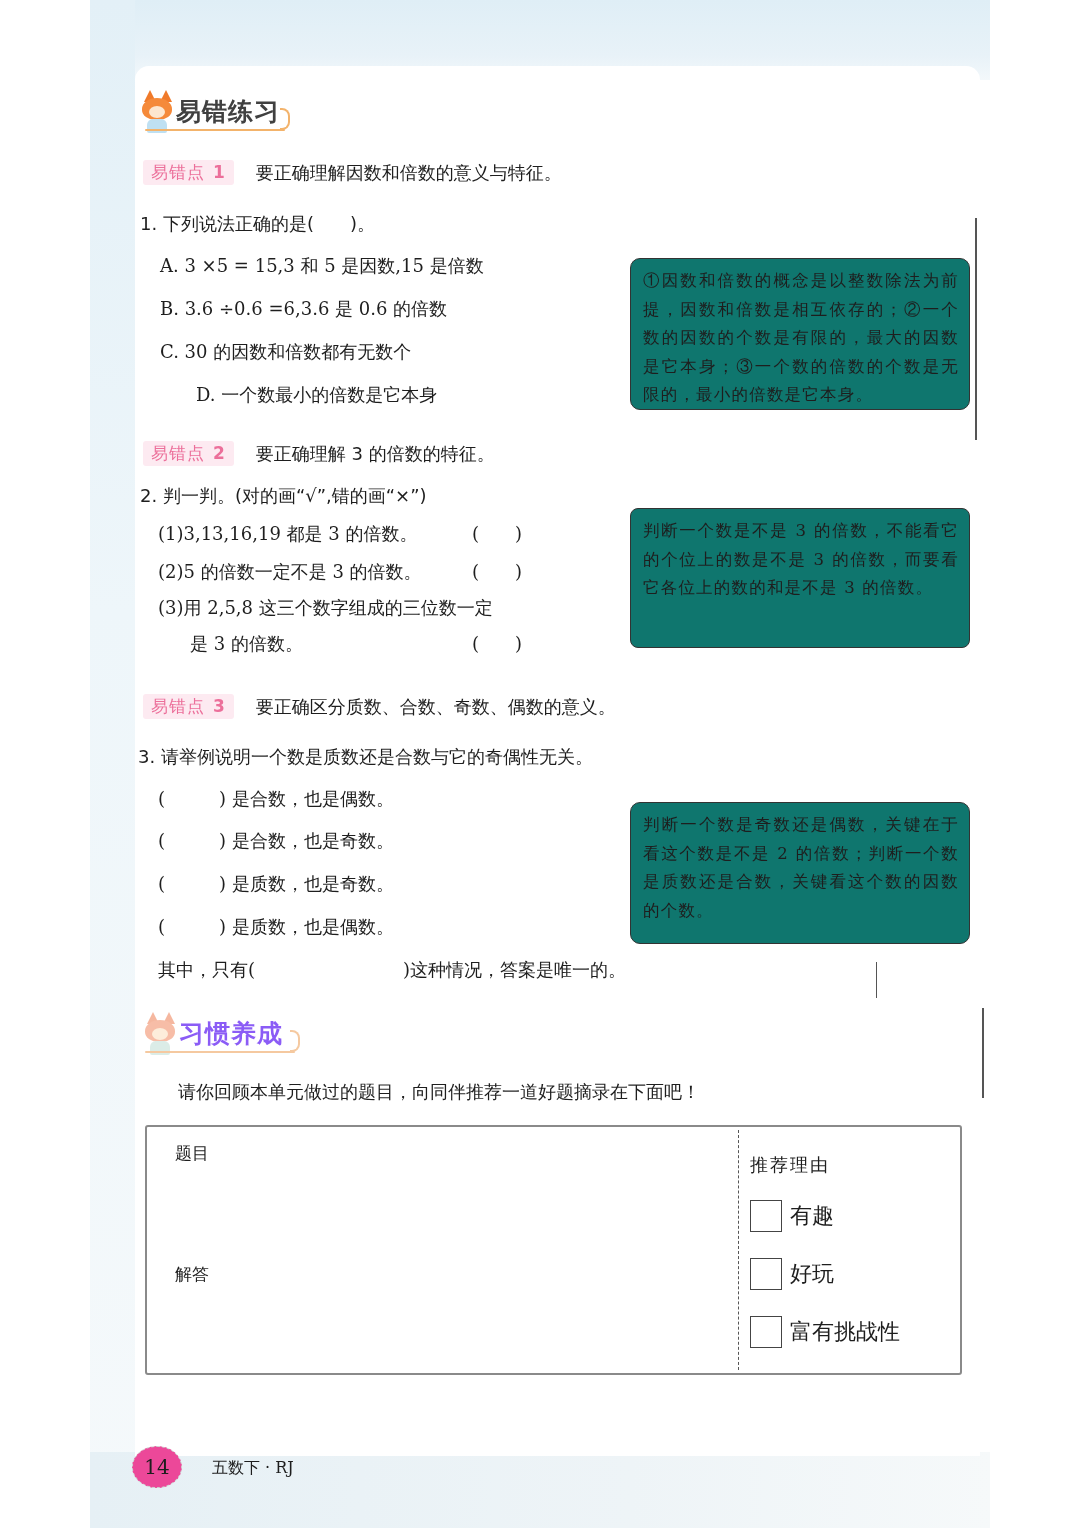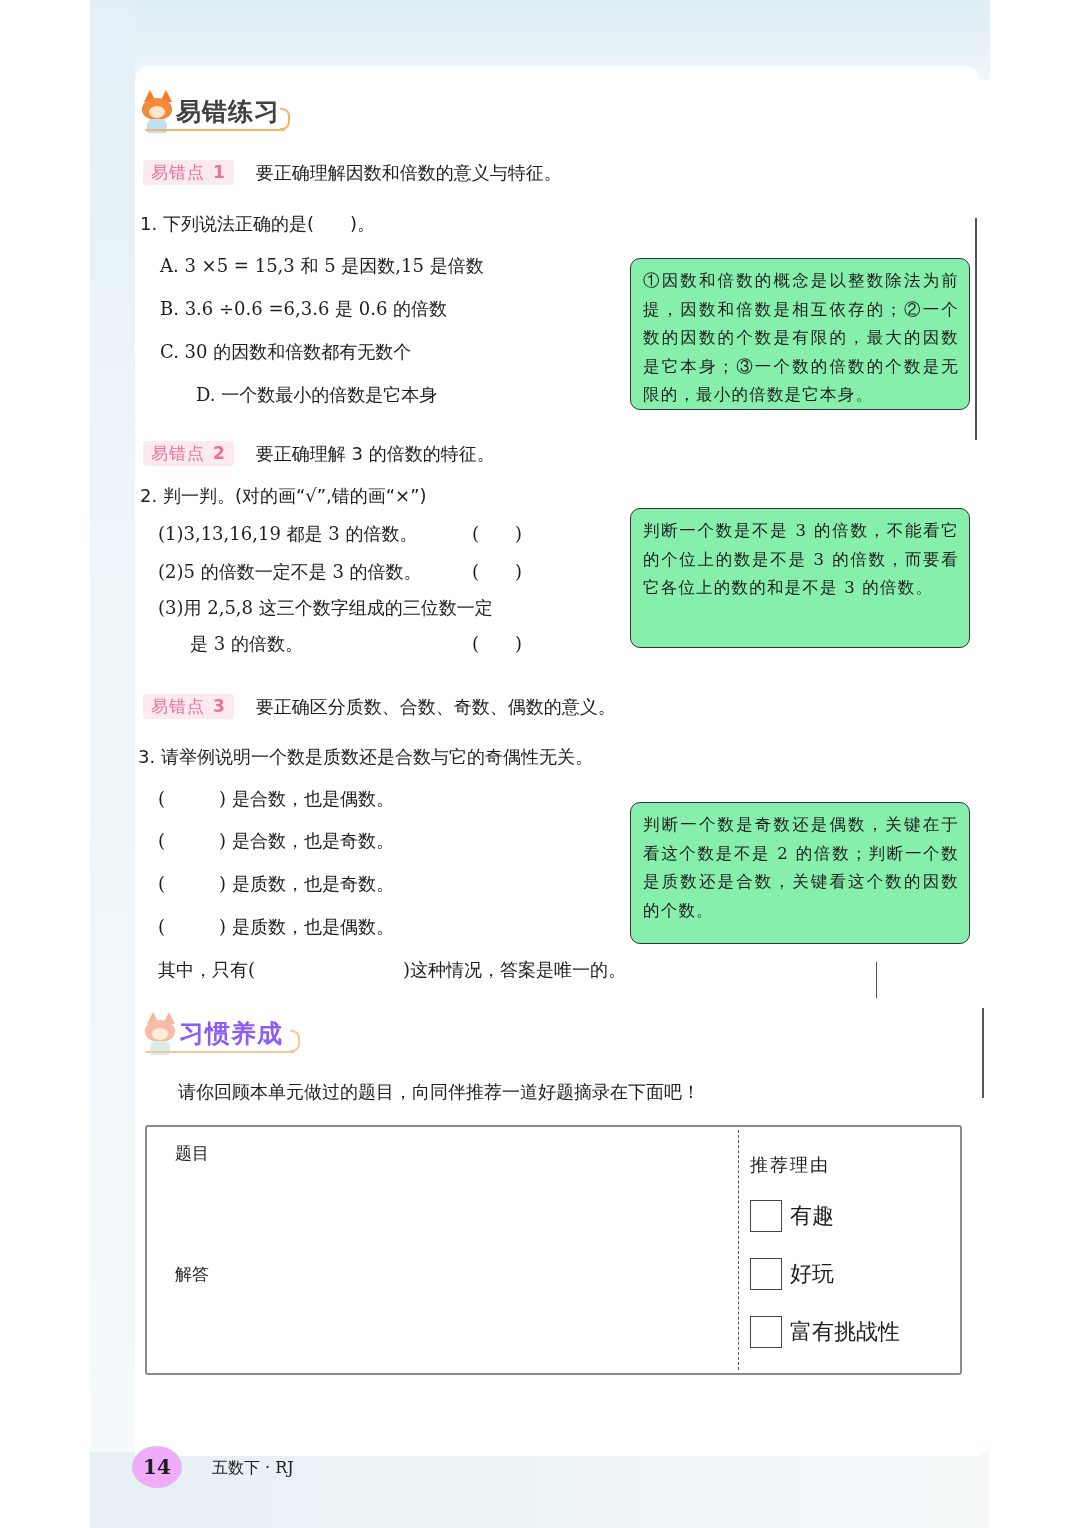--- a/index.html
+++ b/index.html
@@ -73,21 +73,21 @@
   .tag-num { font-weight: bold; margin-left: 8px; }
   .point-text {
     font-family: "DejaVu Sans", sans-serif; font-size: 18px; margin-left: 22px;
   }
   .q-text { font-size: 18px; font-family: "DejaVu Sans", sans-serif; }
   .opt { font-size: 18px; font-family: "DejaVu Serif", serif; }
 
   .tip {
     position: absolute; border: 1.5px solid #333; border-radius: 10px;
     padding: 8px 10px 6px 12px; font-size: 16.5px; line-height: 28.5px;
-    letter-spacing: 1.2px; background: #86efac; text-align: justify;
+    letter-spacing: 1.2px; background: #0f766e; text-align: justify;
     font-family: "DejaVu Serif", serif;
   }
   .vline { position: absolute; width: 1.5px; background: #555; }
 
   .paren { position: absolute; font-size: 18px; }
 
   
   .rec-box {
     position: absolute; left: 145px; top: 1125px; width: 817px; height: 250px;
     border: 2px solid #8a8a8a; border-radius: 3px;
@@ -98,23 +98,23 @@
   }
   .checkbox {
     width: 32px; height: 32px; border: 1.5px solid #444; display: inline-block;
     vertical-align: middle; background: #fff;
   }
   .rec-opt { display: flex; align-items: center; position: absolute; left: 750px; }
   .rec-opt span { font-size: 22px; margin-left: 8px; }
 
   .page-num {
     position: absolute; left: 132px; top: 1446px; width: 50px; height: 42px;
-    border-radius: 50%; background: #f0abfc; border: 1px dashed #ccc;
+    border-radius: 50%; background: #ec4899; border: 1px dashed #ccc;
     display: flex; align-items: center; justify-content: center;
-    font-weight: bold; font-size: 20px; font-family: "DejaVu Serif", serif;
+    font-weight: normal; font-size: 20px; font-family: "DejaVu Serif", serif;
   }
   .book-code { position: absolute; left: 212px; top: 1458px; font-size: 16px; }
 </style>
 </head>
 <body>
 
 <div class="bg-top"></div>
 <div class="bg-left"></div>
 <div class="bg-bottom"></div>
 <div class="page"></div>
@@ -153,21 +153,21 @@
 
 <div class="abs q-text" style="left:140px; top:484px;">2. 判一判。(对的画“√”,错的画“×”)</div>
 <div class="abs opt" style="left:158px; top:522px;">(1)3,13,16,19 都是 3 的倍数。</div>
 <div class="paren" style="left:472px; top:522px;">(　　)</div>
 <div class="abs opt" style="left:158px; top:560px;">(2)5 的倍数一定不是 3 的倍数。</div>
 <div class="paren" style="left:472px; top:560px;">(　　)</div>
 <div class="abs opt" style="left:158px; top:596px;">(3)用 2,5,8 这三个数字组成的三位数一定</div>
 <div class="abs opt" style="left:190px; top:632px;">是 3 的倍数。</div>
 <div class="paren" style="left:472px; top:632px;">(　　)</div>
 
-<div class="tip" style="left:630px; top:508px; width:340px; height:140px;">判断一个数是不是 3 的倍数，不能看它的个位上的数是不是 3 的倍数，而要看它各位上的数的和是不是 3 的倍数。</div>
+<div class="tip" style="left:630px; top:508px; width:340px; height:140px;border-radius:8px;">判断一个数是不是 3 的倍数，不能看它的个位上的数是不是 3 的倍数，而要看它各位上的数的和是不是 3 的倍数。</div>
 
 <div class="abs" style="left:143px; top:694px; display:flex; align-items:center;">
   <span class="tag"><span>易错点</span><span class="tag-num">3</span></span>
   <span class="point-text">要正确区分质数、合数、奇数、偶数的意义。</span>
 </div>
 
 <div class="abs q-text" style="left:138px; top:745px;">3. 请举例说明一个数是质数还是合数与它的奇偶性无关。</div>
 
 <div class="abs opt" style="left:158px; top:787px; display:flex;">
   <span style="width:74px;">(　　　)</span>

